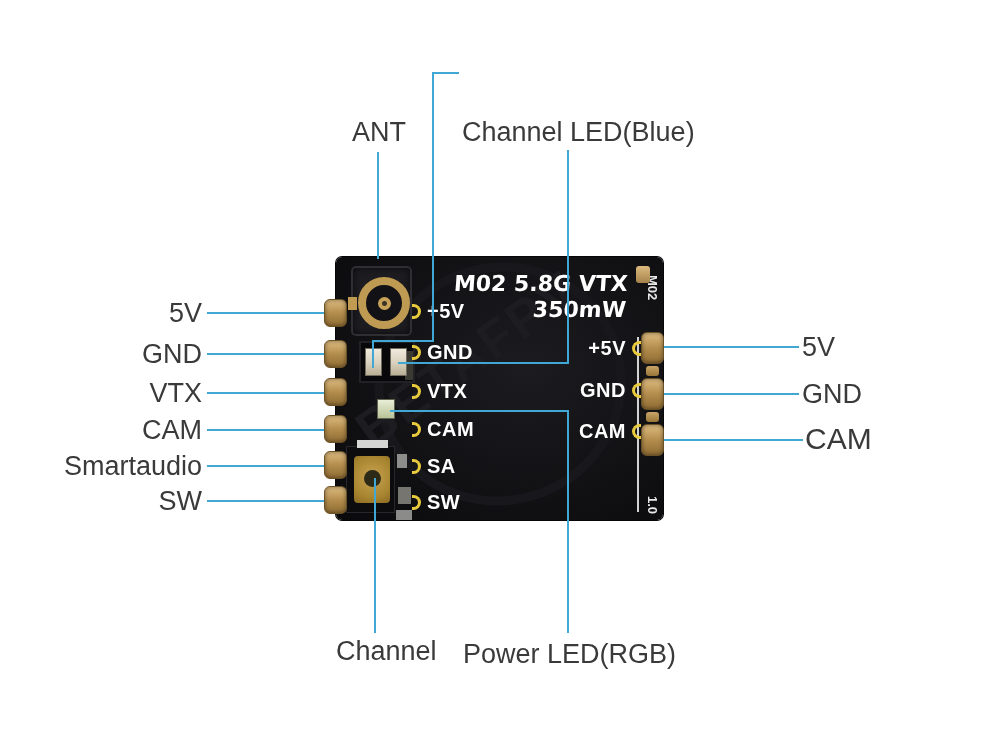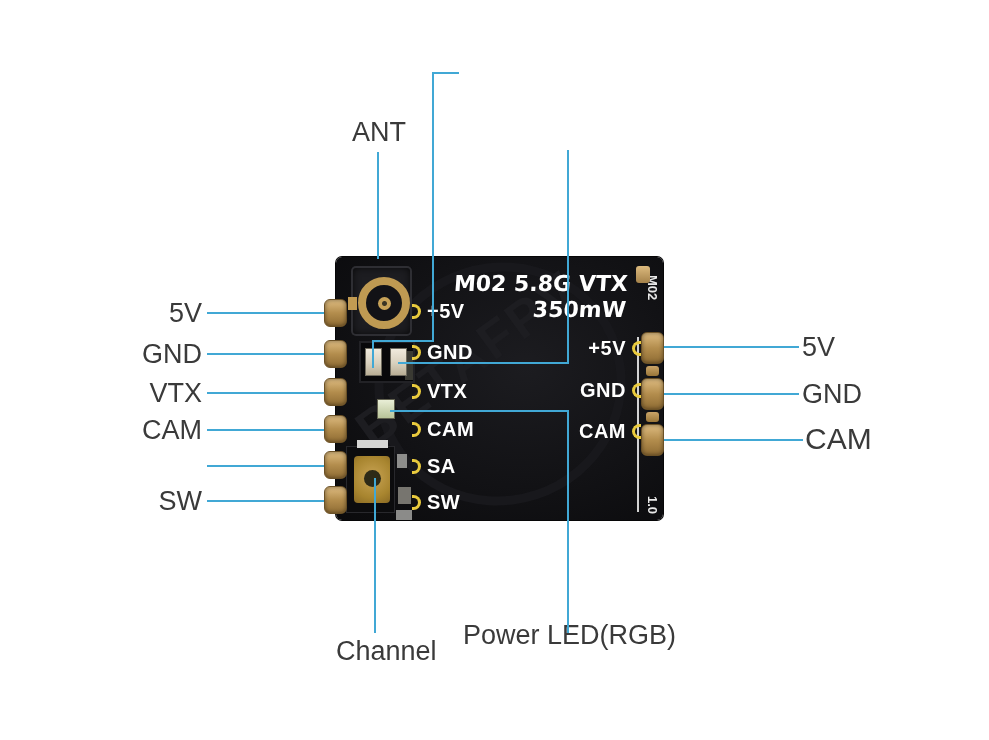--- a/index.html
+++ b/index.html
@@ -77,33 +77,35 @@
   .pad-r{height:32px;}
   .pad-sm{position:absolute;width:13px;height:10px;z-index:4;border-radius:3px;
     background:linear-gradient(180deg,#caa468,#9a7638);}
 </style>
 </head>
 <body>
 
 <div class="canvas">
 
   <div class="callout" style="left:352px;top:117px;">ANT</div>
+  <div class="callout" style="left:462px;top:117px;">Channel LED(Blue)</div>
 
   <div class="callout ra" style="left:30px;top:298px;width:172px;">5V</div>
   <div class="callout ra" style="left:30px;top:339px;width:172px;">GND</div>
   <div class="callout ra" style="left:30px;top:378px;width:172px;">VTX</div>
   <div class="callout ra" style="left:30px;top:415px;width:172px;">CAM</div>
+  <div class="callout ra" style="left:30px;top:451px;width:172px;">Smartaudio</div>
   <div class="callout ra" style="left:30px;top:486px;width:172px;">SW</div>
 
   <div class="callout" style="left:802px;top:332px;">5V</div>
   <div class="callout" style="left:802px;top:379px;">GND</div>
   <div class="callout" style="left:805px;top:423px;font-size:30px;line-height:32px;">CAM</div>
 
   <div class="callout" style="left:336px;top:636px;">Channel</div>
-  <div class="callout" style="left:463px;top:620px;">Power LED(RGB)</div>
+  <div class="callout" style="left:463px;top:639px;">Power LED(RGB)</div>
 
   <div class="hline" style="left:207px;top:312px;width:130px;"></div>
   <div class="hline" style="left:207px;top:353px;width:130px;"></div>
   <div class="hline" style="left:207px;top:392px;width:130px;"></div>
   <div class="hline" style="left:207px;top:429px;width:130px;"></div>
   <div class="hline" style="left:207px;top:465px;width:130px;"></div>
   <div class="hline" style="left:207px;top:500px;width:130px;"></div>
 
   <div class="hline" style="left:661px;top:346px;width:138px;"></div>
   <div class="hline" style="left:661px;top:393px;width:138px;"></div>

